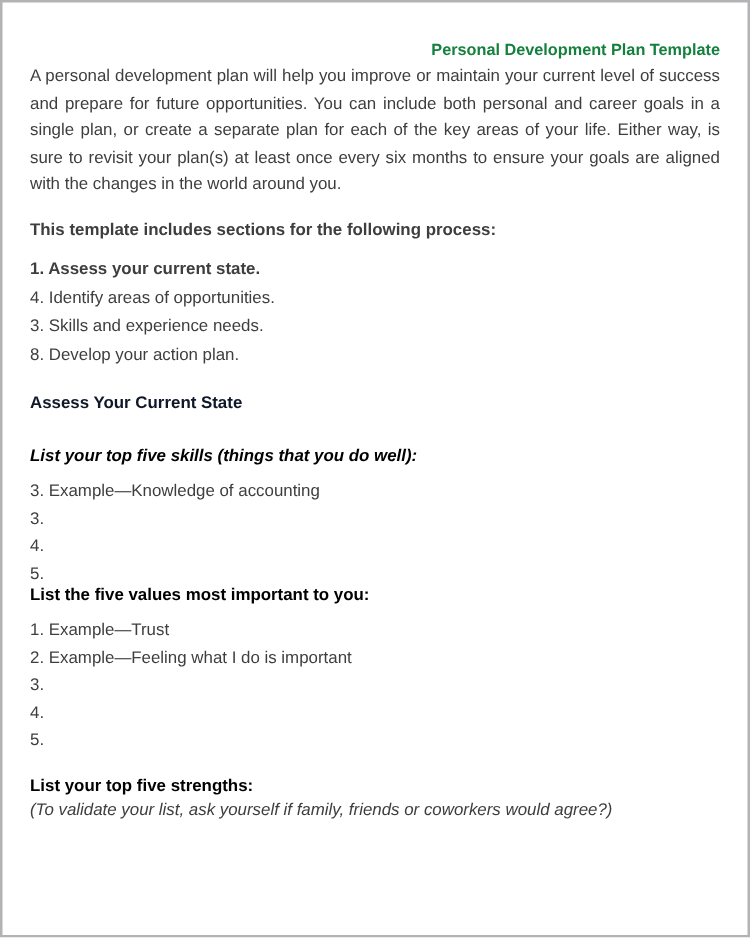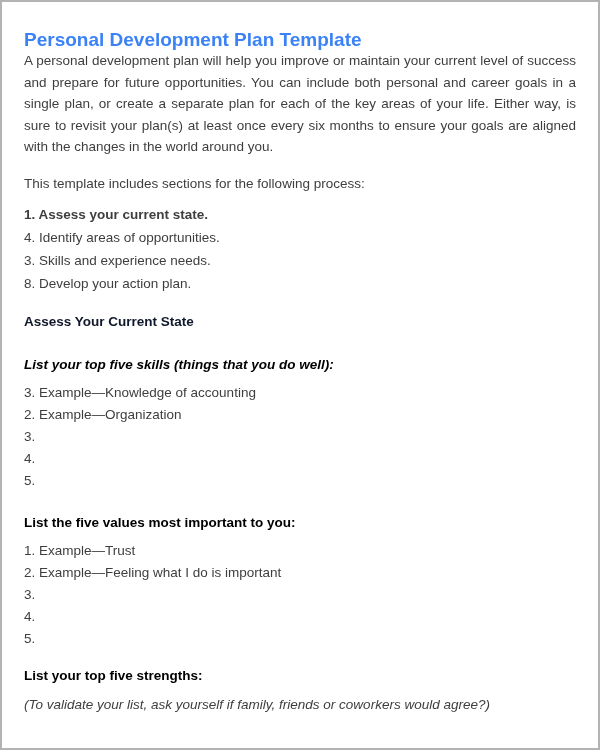--- a/index.html
+++ b/index.html
@@ -13,35 +13,36 @@
     width: 600px;
     height: 750px;
     background: #ffffff;
     border: 2px solid #b3b3b6;
     padding: 0 22px;
     overflow: hidden;
     color: #3e3e3e;
   }
   .title {
     margin-top: 28px;
-    font-size: 19px;
+    font-size: 13px;
     line-height: 20px;
     font-weight: bold;
-    text-align: left;
-    color: #3b82f6;
+    text-align: right;
+    color: #15803d;
   }
   .intro {
     font-size: 13.5px;
     line-height: 21.5px;
     text-align: justify;
   }
   .process-intro {
     margin-top: 17px;
     font-size: 13.5px;
     line-height: 17px;
+    font-weight: bold;
   }
   .step {
     margin-top: 6px;
     font-size: 13.5px;
     line-height: 17px;
   }
   .step.first { margin-top: 14px; font-weight: bold; }
   .section-heading {
     margin-top: 21px;
     font-size: 13.5px;
@@ -49,30 +50,30 @@
     font-weight: bold;
     color: #0f172a;
   }
   .list-heading {
     font-size: 13.5px;
     line-height: 17px;
     font-weight: bold;
     color: #000000;
   }
   .skills-heading   { margin-top: 26px; font-style: italic; }
-  .values-heading   { margin-top: 25px; }
+  .values-heading   { }
   .strengths-heading{ margin-top: 20px; }
   .list-item {
     margin-top: 5px;
     font-size: 13.5px;
     line-height: 17px;
   }
   .list-item.first { margin-top: 11px; }
   .note {
-    margin-top: 12px;
+    margin-top: 2px;
     font-size: 13.5px;
     line-height: 17px;
     font-style: italic;
   }
 </style>
 </head>
 <body>
 
 <div class="page">
 
@@ -87,21 +88,20 @@
     <p class="step">4. Identify areas of opportunities.</p>
     <p class="step">3. Skills and experience needs.</p>
     <p class="step">8. Develop your action plan.</p>
   </div>
 
   <h2 class="section-heading">Assess Your Current State</h2>
 
   <h3 class="list-heading skills-heading">List your top five skills (things that you do well):</h3>
   <div>
     <p class="list-item first">3. Example—Knowledge of accounting</p>
-    <p class="list-item">2. Example—Organization</p>
     <p class="list-item">3.</p>
     <p class="list-item">4.</p>
     <p class="list-item">5.</p>
   </div>
 
   <h3 class="list-heading values-heading">List the five values most important to you:</h3>
   <div>
     <p class="list-item first">1. Example—Trust</p>
     <p class="list-item">2. Example—Feeling what I do is important</p>
     <p class="list-item">3.</p>

